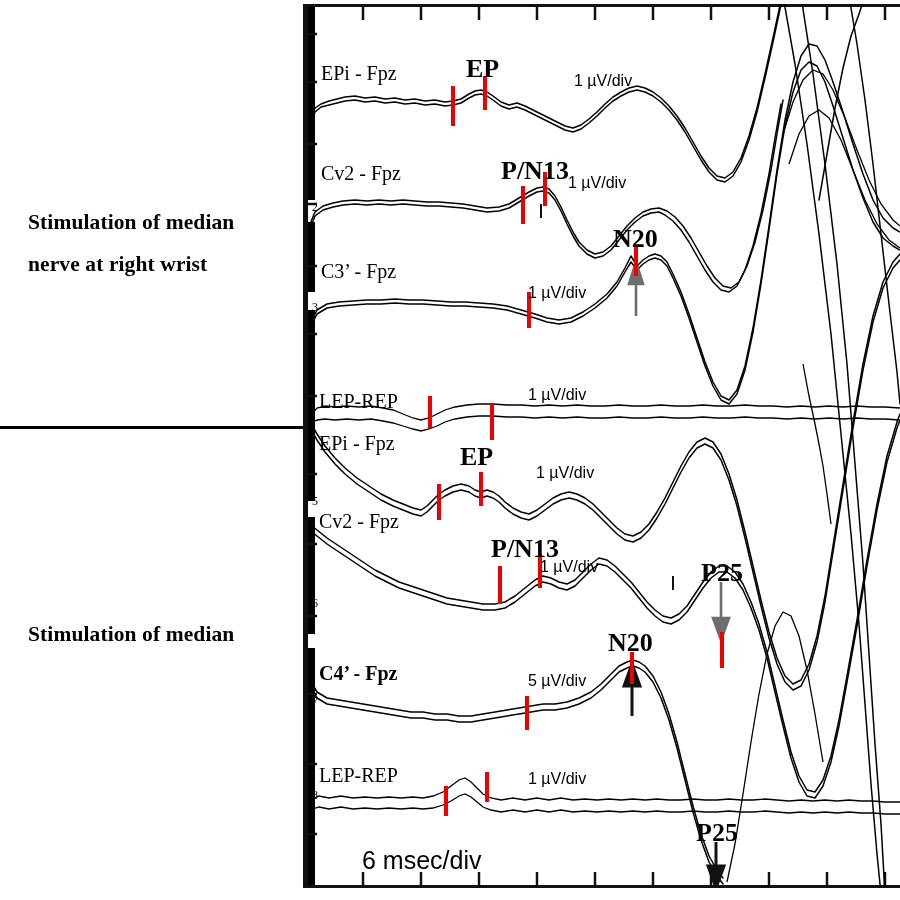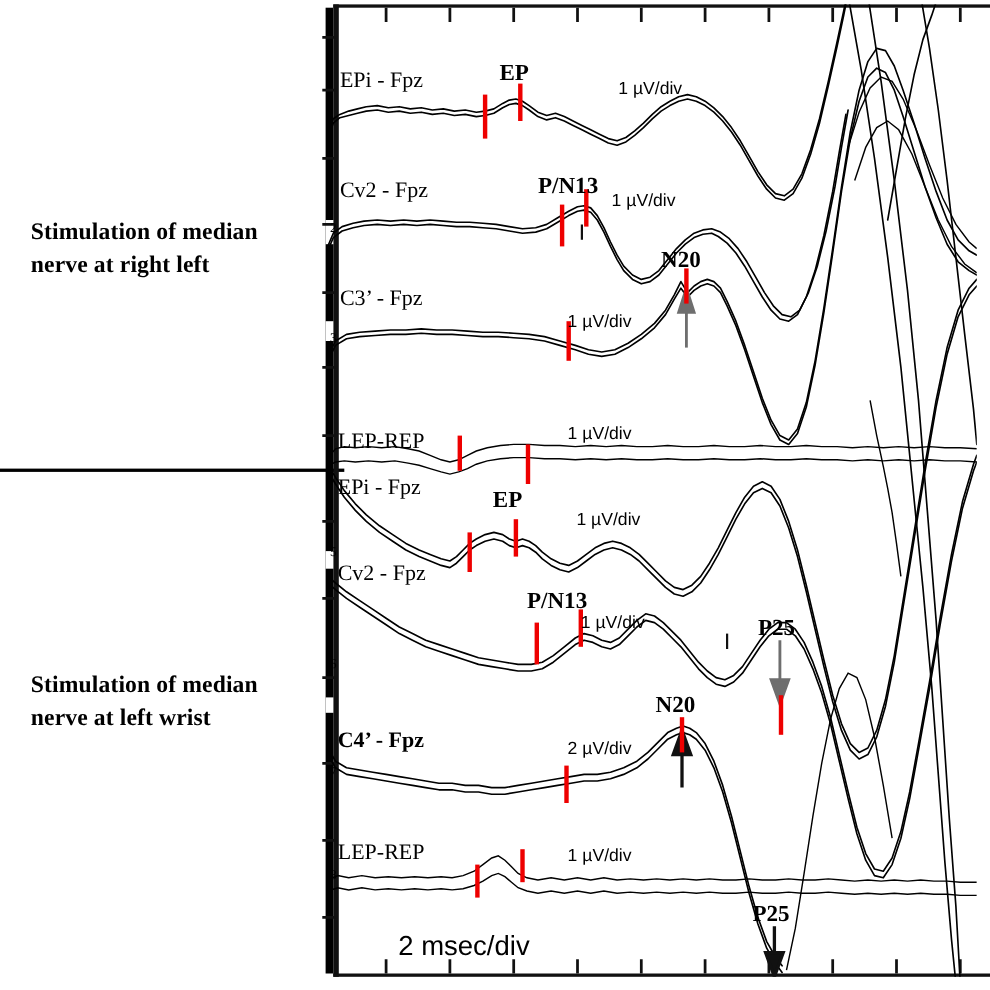--- a/index.html
+++ b/index.html
@@ -5,30 +5,30 @@
   html,body{margin:0;padding:0;background:#ffffff;}
   body{width:900px;height:900px;overflow:hidden;
        font-family:"Liberation Serif",serif;}
   #root{position:relative;width:900px;height:900px;background:#fff;}
 
   
   .caption{position:absolute;left:28px;width:272px;
            font-family:"Liberation Serif",serif;
            font-weight:bold;font-size:21.5px;line-height:1.38;
            color:#000;letter-spacing:.1px;}
-  .caption .l{display:block;white-space:nowrap;}
+  .caption .l{display:block;white-space:nowrap;margin-top:12px;}
   #cap-right{top:196px;}
   #cap-left{top:608px;}
 
   
   #divider{position:absolute;left:0px;top:426px;width:313px;height:3px;
            background:#000;}
 
   
-  #plot{position:absolute;left:291px;top:4px;width:597px;height:884px;
+  #plot{position:absolute;left:303px;top:4px;width:597px;height:884px;
         overflow:hidden;}
   #axis-left{position:absolute;left:303px;top:4px;width:5px;height:884px;
              background:#111;}
   #axis-top{position:absolute;left:303px;top:4px;width:597px;height:3px;
             background:#111;}
   #axis-bottom{position:absolute;left:303px;top:885px;width:597px;height:3px;
                background:#111;}
 
   
   #artifact{position:absolute;left:308px;top:7px;width:7px;height:878px;
@@ -40,43 +40,42 @@
   .tr{fill:none;stroke:#000;stroke-width:1.5;stroke-linejoin:round;
       stroke-linecap:round;}
   .tr-thin{fill:none;stroke:#000;stroke-width:1.3;}
 
   
   .ch-label{position:absolute;font-family:"Liberation Serif",serif;
             font-size:20px;color:#000;white-space:nowrap;}
   .scale-label{position:absolute;font-family:"Liberation Sans",sans-serif;
                font-size:16px;color:#000;white-space:nowrap;}
   .peak-label{position:absolute;font-family:"Liberation Serif",serif;
-              font-weight:bold;font-size:21px;color:#000;white-space:nowrap;}
+              font-weight:bold;font-size:26px;color:#000;white-space:nowrap;}
   .ch-num{position:absolute;font-family:"Liberation Serif",serif;
           font-size:12px;color:#000;}
   #timebase{position:absolute;left:362px;top:846px;
             font-family:"Liberation Sans",sans-serif;font-size:25px;color:#000;
             white-space:nowrap;}
 
   
   .cursor{position:absolute;width:4px;background:#ee0000;}
 </style>
 </head>
 <body>
 
 <div id="root">
 
   <div class="caption" id="cap-right">
     <span class="l">Stimulation of median</span>
-    <span class="l">nerve at right left</span>
+    <span class="l">nerve at right wrist</span>
   </div>
 
   <div class="caption" id="cap-left">
     <span class="l">Stimulation of median</span>
-    <span class="l">nerve at left wrist</span>
   </div>
 
   <div id="divider"></div>
 
   <div id="axis-left"></div>
   <div id="axis-top"></div>
   <div id="axis-bottom"></div>
 
   <div id="plot">
 
@@ -220,29 +219,29 @@
     <div class="ch-num" style="left:9px;top:592px;">6</div>
     <div class="ch-num" style="left:9px;top:690px;">7</div>
     <div class="ch-num" style="left:9px;top:784px;">8</div>
 
     <div class="scale-label" style="left:271px;top:68px;">1 µV/div</div>
     <div class="scale-label" style="left:265px;top:170px;">1 µV/div</div>
     <div class="scale-label" style="left:225px;top:280px;">1 µV/div</div>
     <div class="scale-label" style="left:225px;top:382px;">1 µV/div</div>
     <div class="scale-label" style="left:233px;top:460px;">1 µV/div</div>
     <div class="scale-label" style="left:237px;top:554px;">1 µV/div</div>
-    <div class="scale-label" style="left:225px;top:668px;">2 µV/div</div>
+    <div class="scale-label" style="left:225px;top:668px;">5 µV/div</div>
     <div class="scale-label" style="left:225px;top:766px;">1 µV/div</div>
 
     <div class="peak-label" style="left:163px;top:50px;">EP</div>
     <div class="peak-label" style="left:198px;top:152px;">P/N13</div>
     <div class="peak-label" style="left:310px;top:220px;">N20</div>
     <div class="peak-label" style="left:157px;top:438px;">EP</div>
     <div class="peak-label" style="left:188px;top:530px;">P/N13</div>
     <div class="peak-label" style="left:305px;top:624px;">N20</div>
     <div class="peak-label" style="left:398px;top:554px;">P25</div>
     <div class="peak-label" style="left:393px;top:814px;">P25</div>
 
   </div>
 
-  <div id="timebase">2 msec/div</div>
+  <div id="timebase">6 msec/div</div>
 
 </div>
 
 </body></html>

